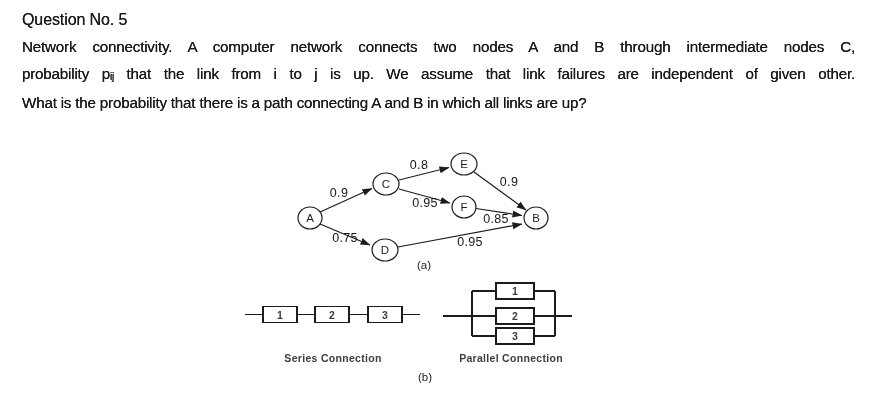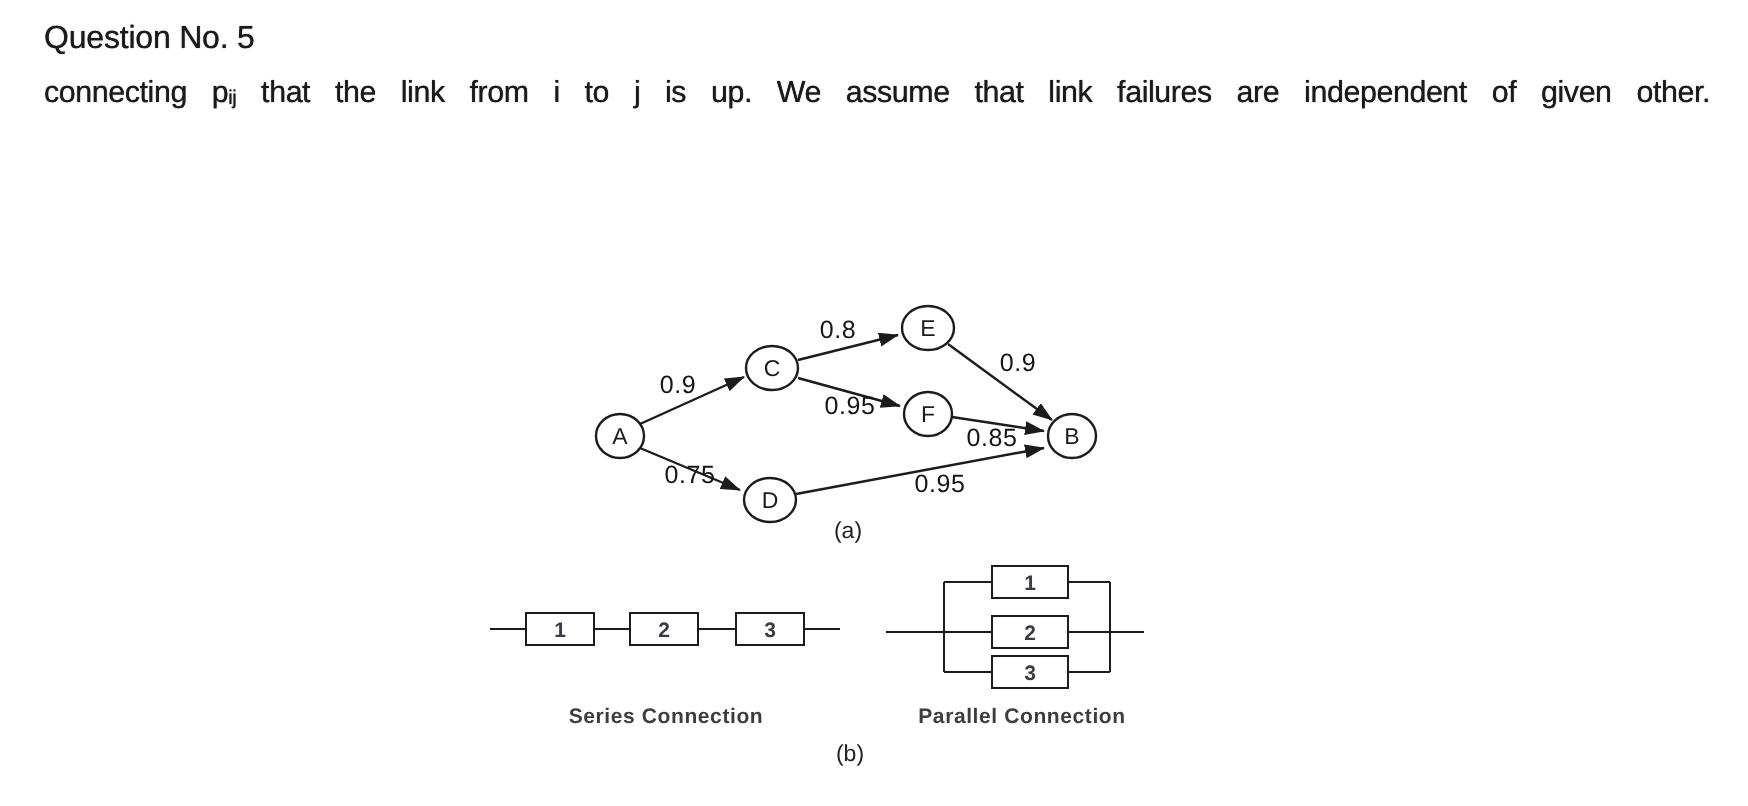--- a/index.html
+++ b/index.html
@@ -110,21 +110,23 @@
     text-anchor: middle;
   }
 </style>
 </head>
 <body>
 
 <div id="page">
 
   <div class="doc-text">
     <div class="q-title">Question No. 5</div>
-    <div class="q-line"><span>connecting p</span><span class="subscr">ij</span><span> that the link from i to j is up. We assume that link failures are independent of given other.</span></div>
+    <div class="q-line">Network connectivity. A computer network connects two nodes A and B through intermediate nodes C,</div>
+    <div class="q-line"><span>probability p</span><span class="subscr">ij</span><span> that the link from i to j is up. We assume that link failures are independent of given other.</span></div>
+    <div class="q-line last-line">What is the probability that there is a path connecting A and B in which all links are up?</div>
   </div>
 
   <svg id="figures-svg" viewBox="0 140 874 263">
     <defs>
       <marker id="arrow" markerUnits="userSpaceOnUse" markerWidth="10" markerHeight="8" refX="9.5" refY="3.5" orient="auto">
         <path d="M0,0 L10,3.5 L0,7 Z" fill="#1c1c1c"></path>
       </marker>
     </defs>
 
     <g>

